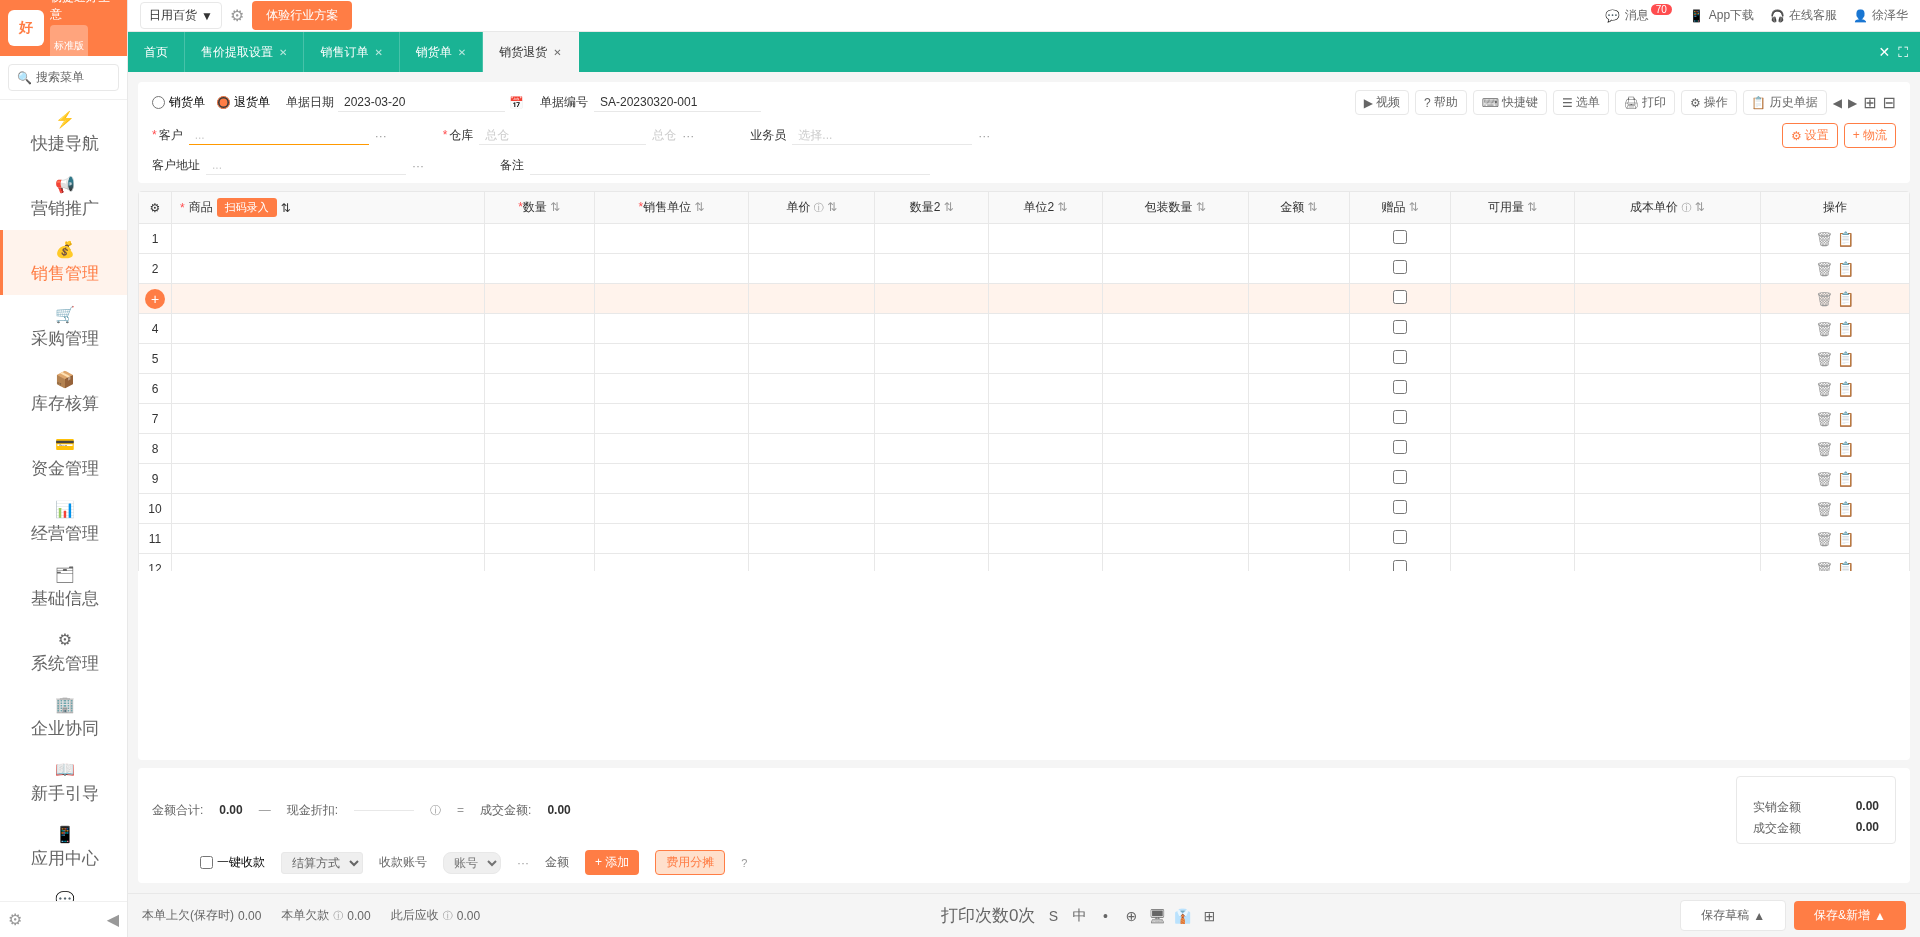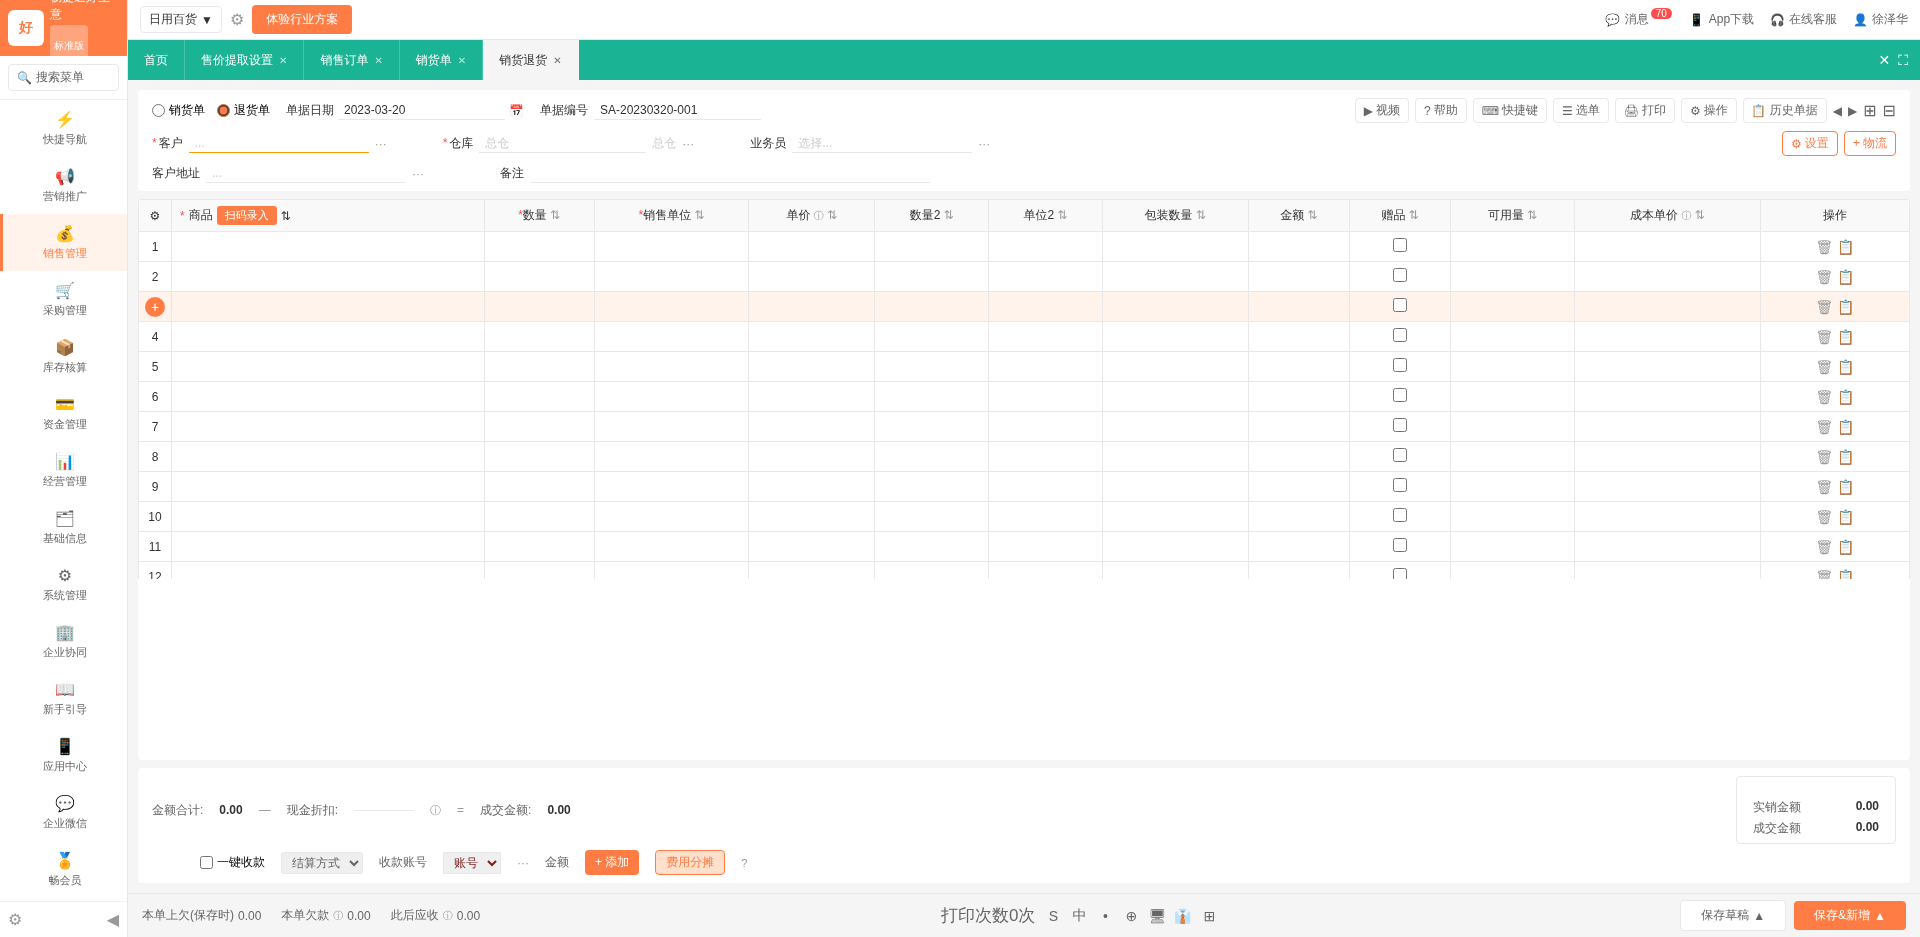--- a/index.html
+++ b/index.html
@@ -10,29 +10,29 @@
     .sidebar-logo { background: #ff7d45; padding: 12px 8px; display: flex; align-items: center; gap: 6px; height: 56px; }
     .sidebar-logo-icon { width: 36px; height: 36px; background: #fff; border-radius: 6px; display: flex; align-items: center; justify-content: center; color: #ff7d45; font-weight: bold; font-size: 14px; flex-shrink: 0; }
     .sidebar-logo-text { color: #fff; font-size: 12px; line-height: 1.4; }
     .sidebar-logo-badge { background: rgba(255,255,255,0.3); color: #fff; font-size: 10px; padding: 14px 4px; border-radius: 4px; margin-top: 2px; display: inline-block; }
     .sidebar-search { padding: 8px; border-bottom: 1px solid #f0f0f0; }
     .sidebar-search-btn { width: 100%; background: none; border: 1px solid #e8e8e8; border-radius: 4px; padding: 4px 8px; color: #666; cursor: pointer; display: flex; align-items: center; gap: 4px; }
     .sidebar-nav { flex: 1; overflow-y: auto; }
     .sidebar-item { display: flex; flex-direction: column; align-items: center; padding: 10px 4px; cursor: pointer; color: #666; border-left: 3px solid transparent; gap: 3px; }
     .sidebar-item.active { background: #fff3ec; color: #ff7d45; border-left-color: #ff7d45; }
     .sidebar-item-icon { font-size: 16px; }
-    .sidebar-item-label { font-size: 11px; text-align: center; }
+    .sidebar-item-label { font-size: 17px; text-align: center; }
     .sidebar-bottom { padding: 8px; display: flex; justify-content: space-between; border-top: 1px solid #f0f0f0; }
     .sidebar-bottom-btn { background: none; border: none; cursor: pointer; color: #999; font-size: 16px; }
 
     
     .main { flex: 1; display: flex; flex-direction: column; overflow: hidden; }
 
     
-    .topbar { background: #fff; height: 40px; display: flex; align-items: center; padding: 0 12px; border-bottom: 1px solid #e8e8e8; gap: 8px; }
+    .topbar { background: #fff; height: 32px; display: flex; align-items: center; padding: 0 12px; border-bottom: 1px solid #e8e8e8; gap: 8px; }
     .topbar-select { border: 1px solid #e8e8e8; border-radius: 4px; padding: 4px 8px; color: #333; background: #fff; cursor: pointer; display: flex; align-items: center; gap: 4px; min-width: 80px; }
     .topbar-gear { color: #999; cursor: pointer; font-size: 16px; }
     .topbar-experience { background: #ff7d45; color: #fff; border: none; border-radius: 4px; padding: 6px 14px; cursor: pointer; }
     .topbar-right { margin-left: auto; display: flex; align-items: center; gap: 16px; color: #666; }
     .topbar-right-item { display: flex; align-items: center; gap: 4px; cursor: pointer; }
     .topbar-badge { background: #ff4d4f; color: #fff; border-radius: 10px; padding: 0 5px; font-size: 10px; position: relative; top: -6px; right: 2px; }
 
     
     .tabbar { background: #1ab394; display: flex; align-items: center; padding: 0 0; height: 40px; }
     .tab { padding: 0 16px; height: 40px; display: flex; align-items: center; color: #fff; cursor: pointer; gap: 6px; font-size: 13px; border-right: 1px solid rgba(255,255,255,0.2); }
@@ -653,21 +653,21 @@
       </div>
       <div class="footer-row">
         <label style="display:flex;align-items:center;gap:4px;cursor:pointer;">
           <input type="checkbox" style="">
           <span>一键收款</span>
         </label>
         <select style="border:1px solid #e8e8e8;padding:2px 6px;border-radius:3px;color:#666;">
           <option>结算方式</option>
         </select>
         <span style="color:#666;">收款账号</span>
-        <select style="border:1px solid #e8e8e8;padding:2px 6px;border-radius:0;color:#7f1d1d;">
+        <select style="border:1px solid #e8e8e8;padding:2px 6px;border-radius:8px;color:#737373;">
           <option>账号</option>
         </select>
         <span style="color:#999;cursor:pointer;">···</span>
         <span style="color:#666;">金额</span>
         <button class="footer-add-btn">
           <span>+</span>
           <span>添加</span>
         </button>
         <button class="footer-btn active">
           <span>费用分摊</span>

